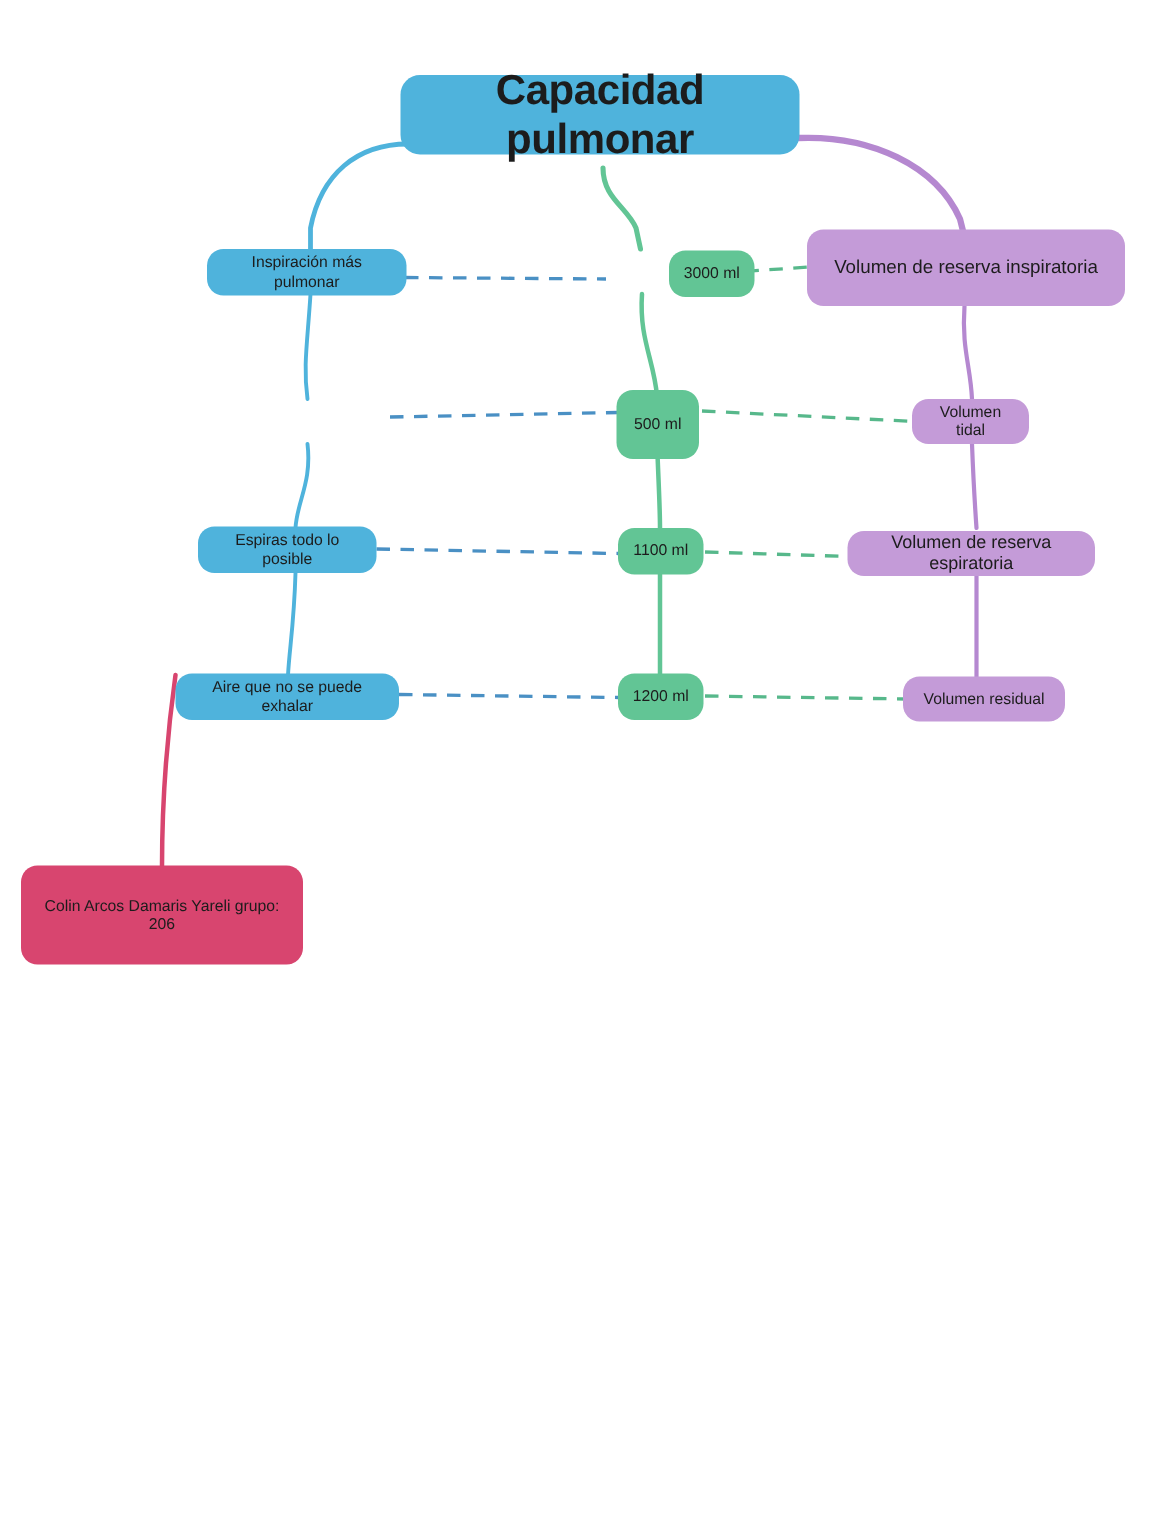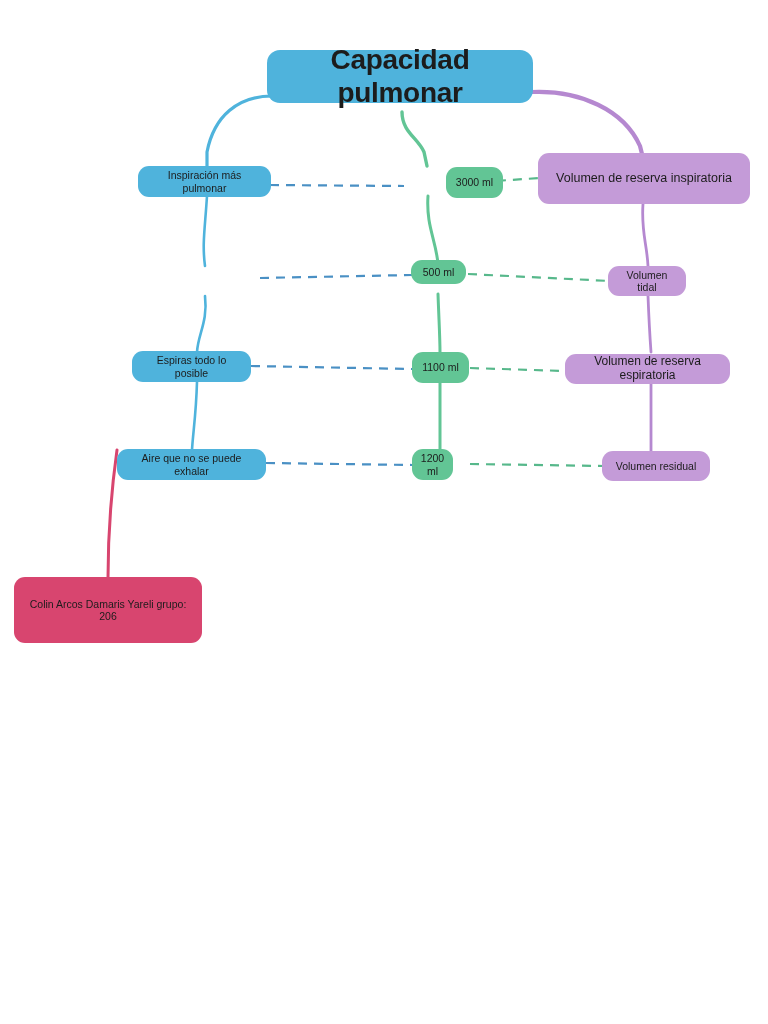--- a/index.html
+++ b/index.html
@@ -105,29 +105,29 @@
   </div>
 
   <div class="node node-blue" style="left:117px; top:449px; width:149px; height:31px; font-size:10.5px;align-items:center;">
     <span>Aire que no se puede exhalar</span>
   </div>
 
   <div class="node node-green" style="left:404px; top:167px; width:57px; height:31px; font-size:10.5px;margin-left:42px;">
     <span>3000 ml</span>
   </div>
 
-  <div class="node node-green" style="left:411px; top:260px; width:55px; height:24px; font-size:10.5px;">
+  <div class="node node-green" style="left:411px; top:260px; width:55px; height:46px; font-size:10.5px;">
     <span>500 ml</span>
   </div>
 
   <div class="node node-green" style="left:412px; top:352px; width:57px; height:31px; font-size:10.5px;text-align:right;">
     <span>1100 ml</span>
   </div>
 
-  <div class="node node-green" style="left:412px; top:449px; width:41px; height:31px; font-size:10.5px;justify-content:center;">
+  <div class="node node-green" style="left:412px; top:449px; width:57px; height:31px; font-size:10.5px;justify-content:center;">
     <span>1200 ml</span>
   </div>
 
   <div class="node node-purple" style="left:538px; top:153px; width:212px; height:51px; font-size:12.5px;">
     <span>Volumen de reserva inspiratoria</span>
   </div>
 
   <div class="node node-purple" style="left:608px; top:266px; width:78px; height:30px; font-size:10.5px;align-items:flex-end;">
     <span>Volumen tidal</span>
   </div>

